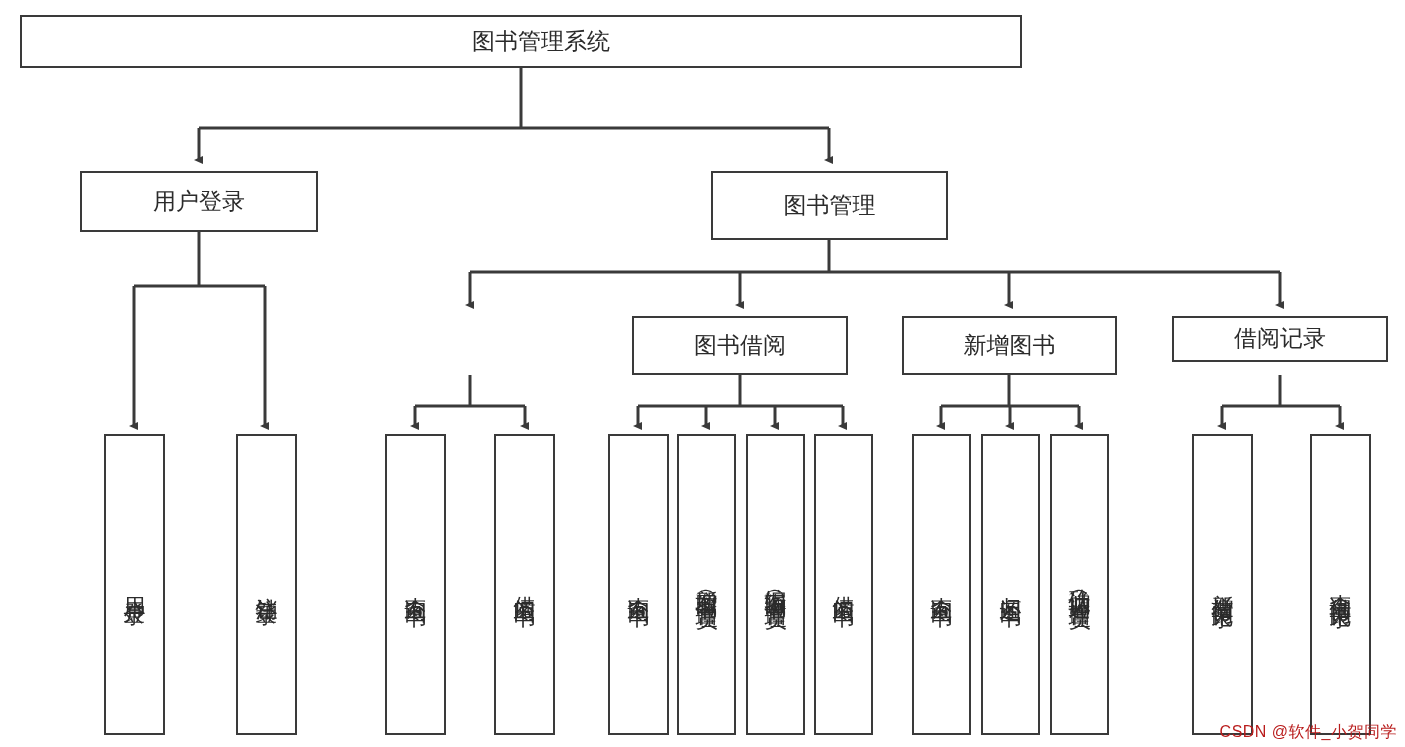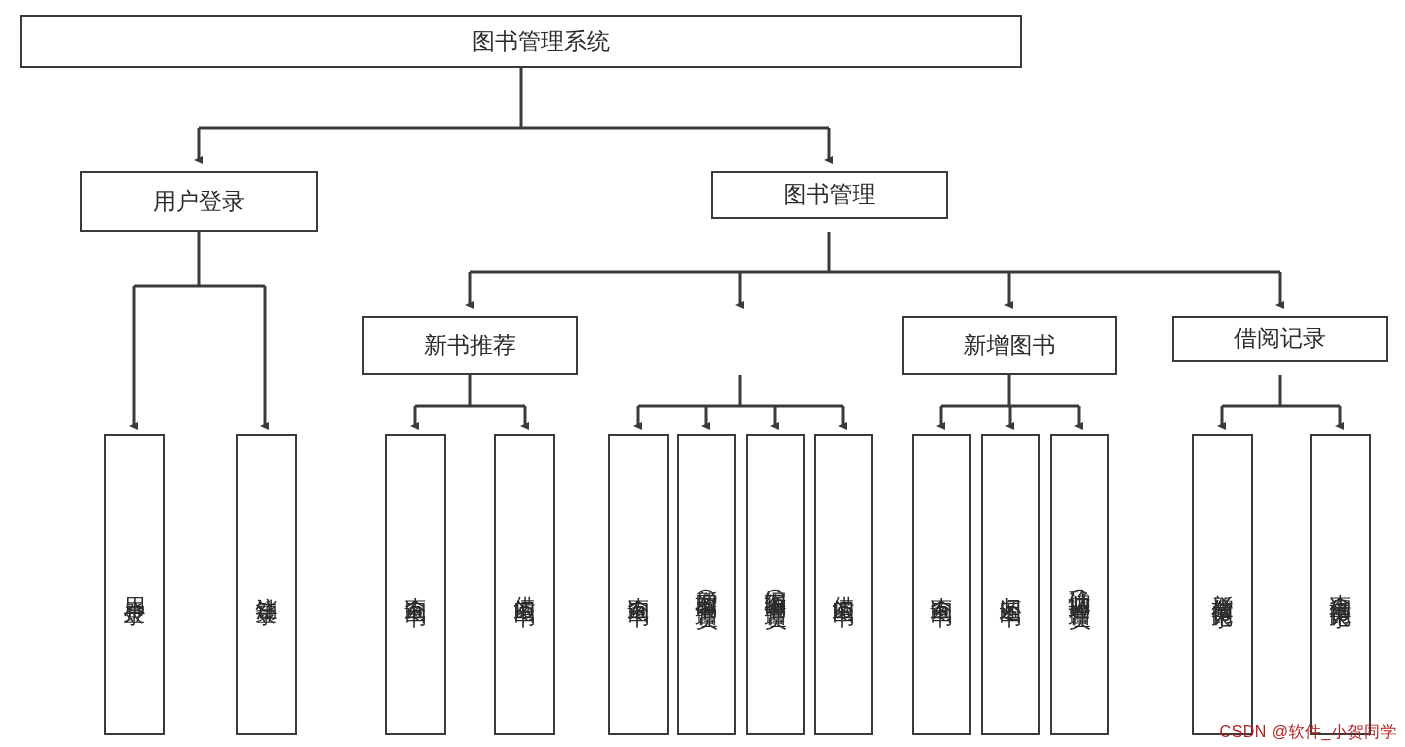--- a/index.html
+++ b/index.html
@@ -120,26 +120,26 @@
     </g>
   </svg>
 
   <div class="node horiz" style="left:20px; top:15px; width:1002px; height:53px;padding-left:40px;">
     <span class="label">图书管理系统</span>
   </div>
 
   <div class="node horiz" style="left:80px; top:171px; width:238px; height:61px;">
     <span class="label">用户登录</span>
   </div>
-  <div class="node horiz" style="left:711px; top:171px; width:237px; height:48px;">
+  <div class="node horiz" style="left:711px; top:171px; width:237px; height:69px;">
     <span class="label">图书管理</span>
   </div>
 
-  <div class="node horiz" style="left:362px; top:316px; width:216px; height:59px;">
-    <span class="label">新书推荐</span>
+  <div class="node horiz" style="left:632px; top:316px; width:216px; height:59px;">
+    <span class="label">图书借阅</span>
   </div>
   <div class="node horiz" style="left:902px; top:316px; width:215px; height:59px;">
     <span class="label">新增图书</span>
   </div>
   <div class="node horiz" style="left:1172px; top:316px; width:216px; height:46px;">
     <span class="label">借阅记录</span>
   </div>
 
   <div class="node vert" style="left:104px; top:434px; width:61px; height:301px;">
     <span class="label">用户登录</span>

